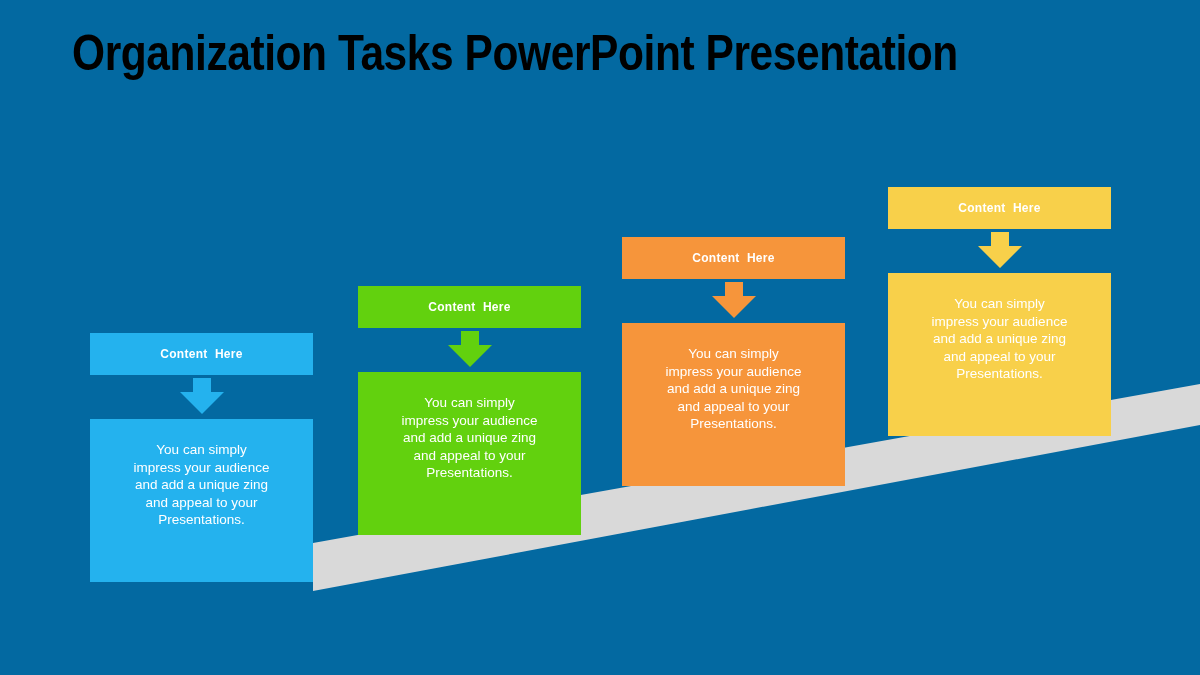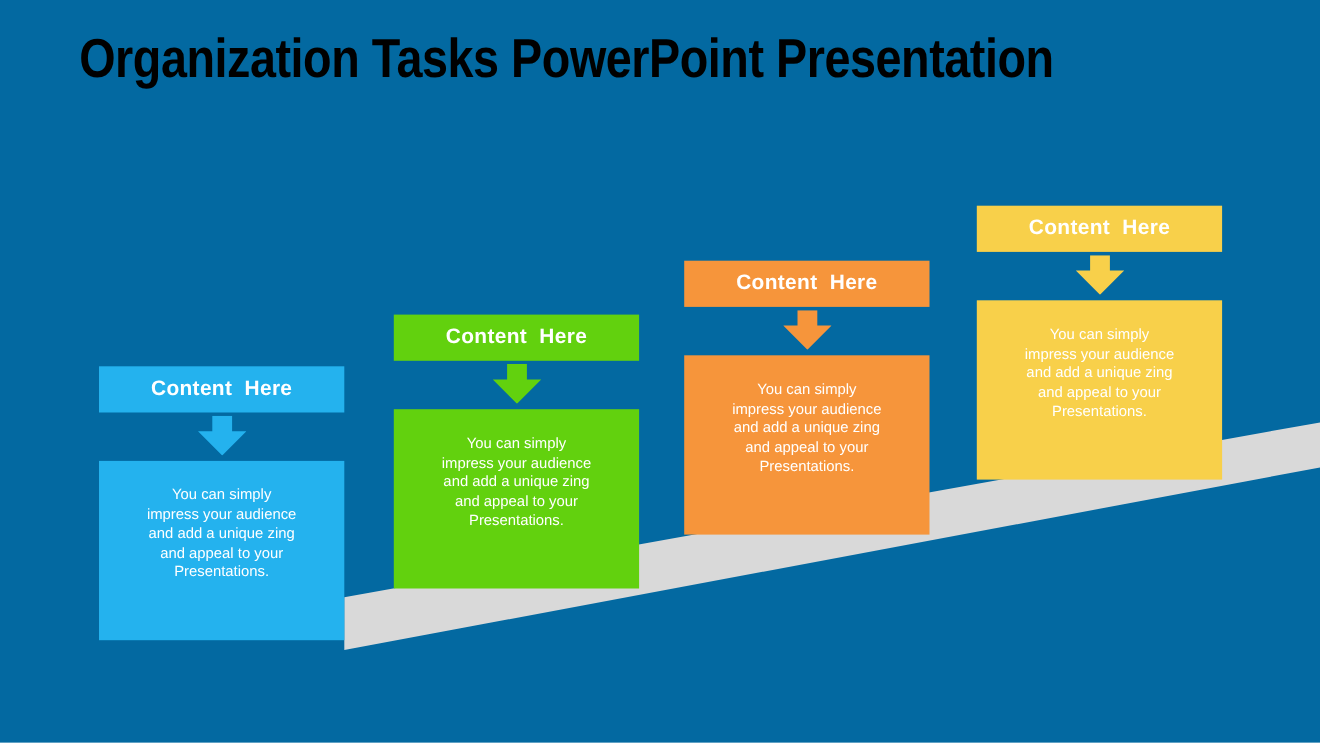--- a/index.html
+++ b/index.html
@@ -40,21 +40,21 @@
   .block-3{left:622px;top:237px;}
   .block-4{left:888px;top:187px;}
   .block-header{
     position:absolute;top:0;left:0;right:0;
     height:42px;
     display:flex;align-items:center;justify-content:center;
   }
   .block-header span{
     color:#ffffff;
     font-weight:bold;
-    font-size:19px;
+    font-size:12px;
     letter-spacing:0.3px;
     white-space:pre;
   }
   .arrow-icon{
     position:absolute;
     top:45px;left:50%;
     transform:translateX(-50%);
     width:44px;height:36px;
     display:block;
   }

